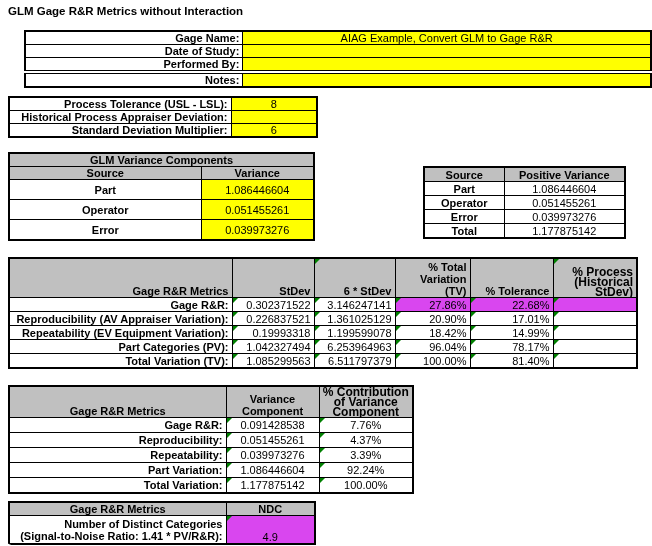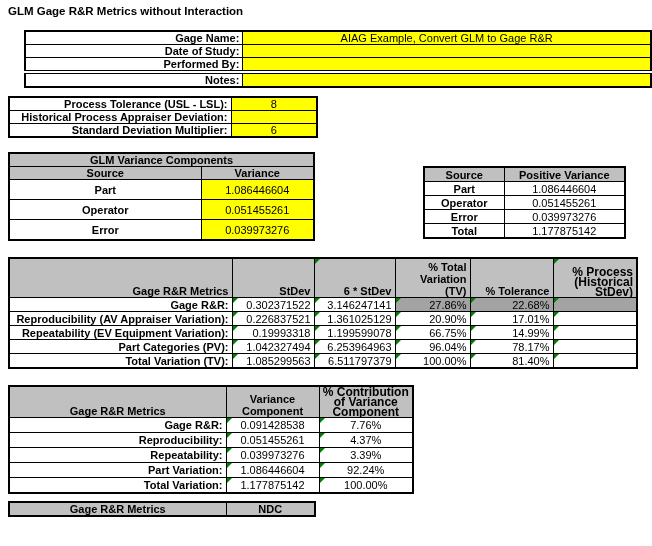--- a/index.html
+++ b/index.html
@@ -10,21 +10,21 @@
   table { border-collapse:collapse; table-layout:fixed; position:absolute; background:#fff; }
   td { border:1px solid #000; padding:0 3px; font-size:11px; line-height:12px;
        overflow:hidden; white-space:nowrap; position:relative; vertical-align:middle; }
   .outer { border:2px solid #000; }
 
   .l  { text-align:right; font-weight:bold; }          
   .v  { text-align:center; }                           
   .h  { background:#C0C0C0; font-weight:bold; text-align:center;
         vertical-align:bottom; white-space:normal; }
   .y  { background:#FFFF00; }
-  .c  { background:#a3a3a3;margin-top:15px; }
+  .c  { background:#d946ef;margin-top:15px; }
   .sm { font-size:12px; line-height:10px; }
   .bt { vertical-align:bottom; }
 
   i.tri { position:absolute; top:0; left:0; width:0; height:0;
           border-top:5px solid #008000; border-right:5px solid transparent; }
 
   tr.dbl td { border-top:4px double #000; }
 
   #t-info     { left:24px;   top:30px;  }  #t-info td     { height:12px; }
   #t-proc     { left:8px;   top:96px;  }  #t-proc td     { height:12px; }
@@ -179,21 +179,21 @@
       <td class="v"><i class="tri"></i><span>0.226837521</span></td>
       <td class="v"><i class="tri"></i><span>1.361025129</span></td>
       <td class="v"><i class="tri"></i><span>20.90%</span></td>
       <td class="v"><i class="tri"></i><span>17.01%</span></td>
       <td class="v"><i class="tri"></i><span></span></td>
     </tr>
     <tr>
       <td class="l">Repeatability (EV Equipment Variation):</td>
       <td class="v"><i class="tri"></i><span>0.19993318</span></td>
       <td class="v"><i class="tri"></i><span>1.199599078</span></td>
-      <td class="v"><i class="tri"></i><span>66.75%</span></td>
+      <td class="v"><i class="tri"></i><span>18.42%</span></td>
       <td class="v"><i class="tri"></i><span>14.99%</span></td>
       <td class="v"><i class="tri"></i><span></span></td>
     </tr>
     <tr>
       <td class="l">Part Categories (PV):</td>
       <td class="v"><i class="tri"></i><span>1.042327494</span></td>
       <td class="v"><i class="tri"></i><span>6.253964963</span></td>
       <td class="v"><i class="tri"></i><span>96.04%</span></td>
       <td class="v"><i class="tri"></i><span>78.17%</span></td>
       <td class="v"><i class="tri"></i><span></span></td>
@@ -252,16 +252,23 @@
   <table id="t-ndc" class="outer">
     <colgroup>
         <col style="width:217px">
         <col style="width:89px">
       </colgroup>
     <tbody>
         <tr>
       <td class="h">Gage R&amp;R Metrics</td>
       <td class="h">NDC</td>
     </tr>
+    <tr>
+      <td class="l big">
+        <div>Number of Distinct Categories</div>
+        <div>(Signal-to-Noise Ratio: 1.41 * PV/R&amp;R):</div>
+      </td>
+      <td class="v c big bt"><i class="tri"></i><span>4.9</span></td>
+    </tr>
   </tbody>
     </table>
 
 </div>
 
 </body></html>

